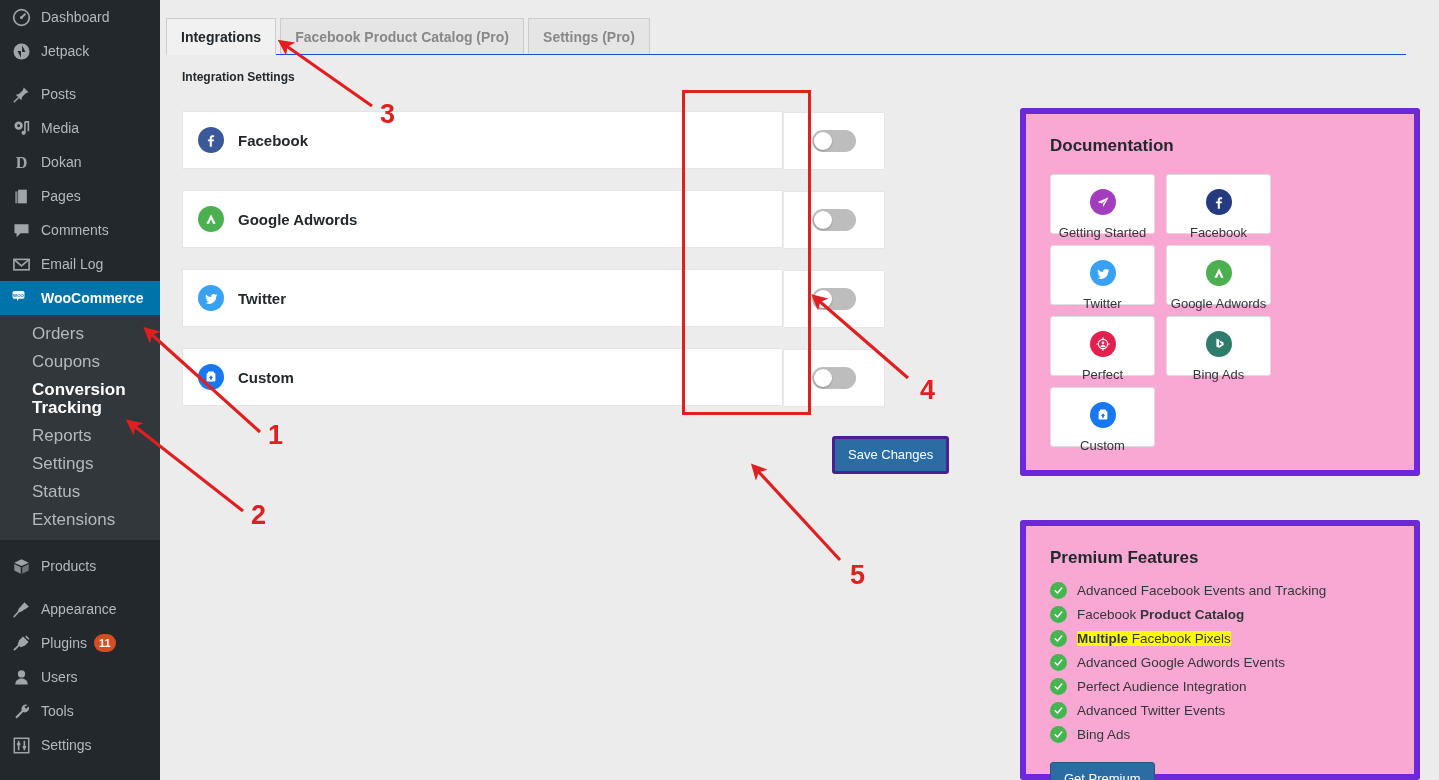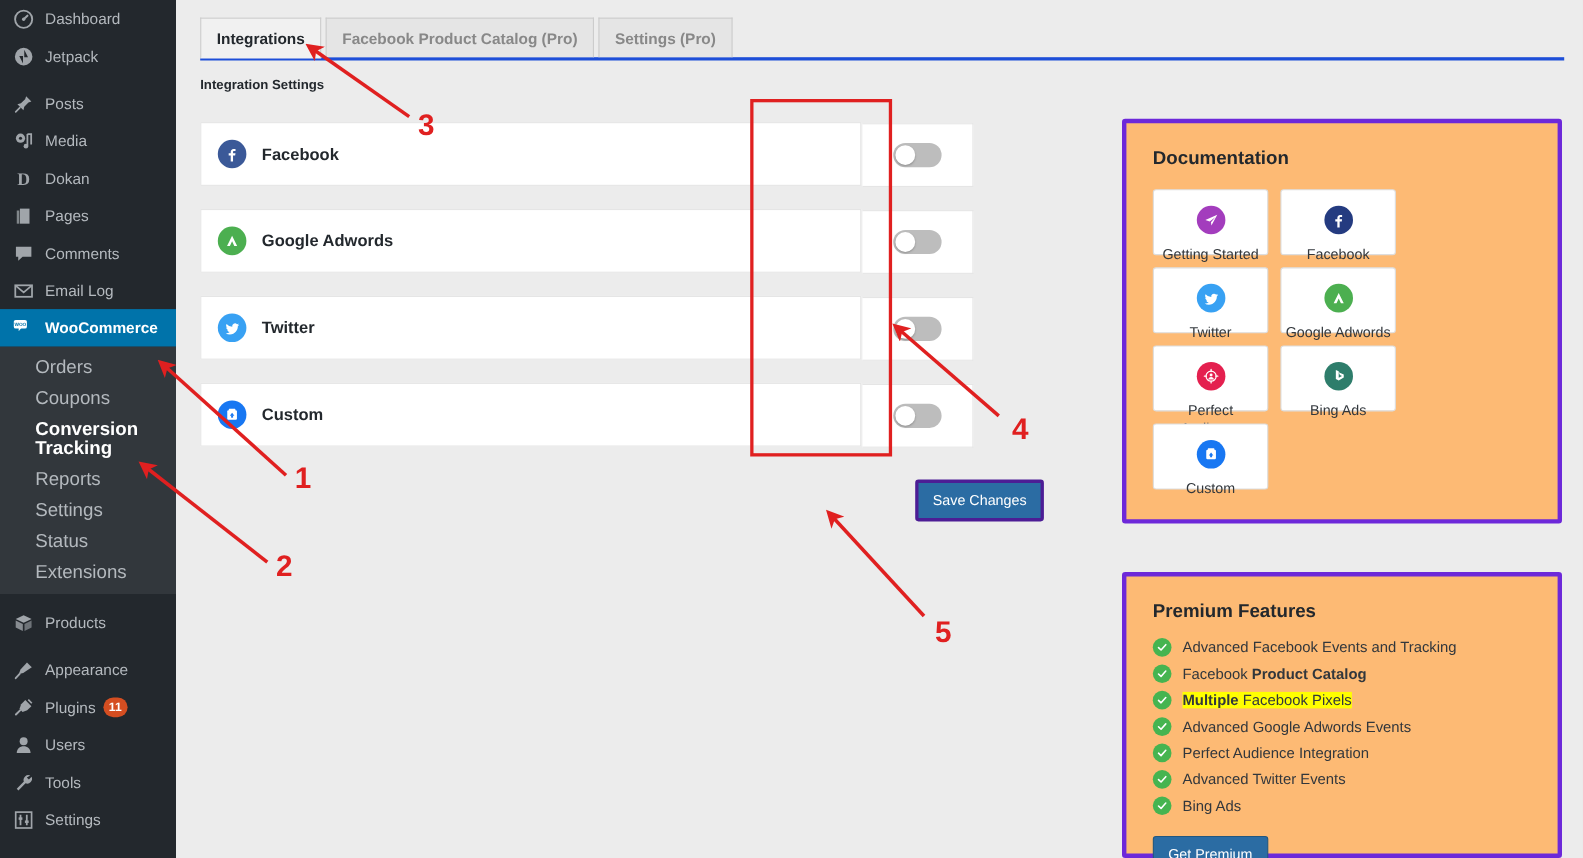--- a/index.html
+++ b/index.html
@@ -77,24 +77,24 @@
 
   
   .content {
     position: absolute; left: 160px; top: 0;
     width: 1279px; height: 780px;
     background: #ececec;
   }
 
   
   .nav-tabs {
-    position: absolute; left: 22px; top: 18px;
+    position: absolute; left: 6px; top: 18px;
     width: 1240px;
     height: 37px;
-    border-bottom: 3px solid #1d4ed8;
+    border-bottom: 1px solid #1d4ed8;
     display: flex; align-items: flex-end;
     gap: 0;
   }
   .nav-tab {
     position: relative;
     display: flex; align-items: center; justify-content: center;
     height: 36px;
     padding: 0 14px;
     margin-right: 4px;
     border: 1px solid #ccc;
@@ -173,22 +173,22 @@
     color: #fff;
     font-size: 13px;
     font-family: "Liberation Sans", sans-serif;
     cursor: pointer;
     line-height: 1.4;
   }
 
   
   .panel {
     position: absolute;
-    background: #fdba74;
-    border: 4px solid #6d28d9;
+    background: #f9a8d4;
+    border: 6px solid #6d28d9;
     border-radius: 3px;
   }
   #panel-doc { left: 860px; top: 108px; width: 400px; height: 368px; }
   #panel-prem { left: 860px; top: 520px; width: 400px; height: 260px; }
   .panel-title {
     font-size: 17px; font-weight: 700; color: #23282d;
     padding: 22px 0 0 24px;
   }
   .doc-grid {
     display: flex; flex-wrap: wrap;

